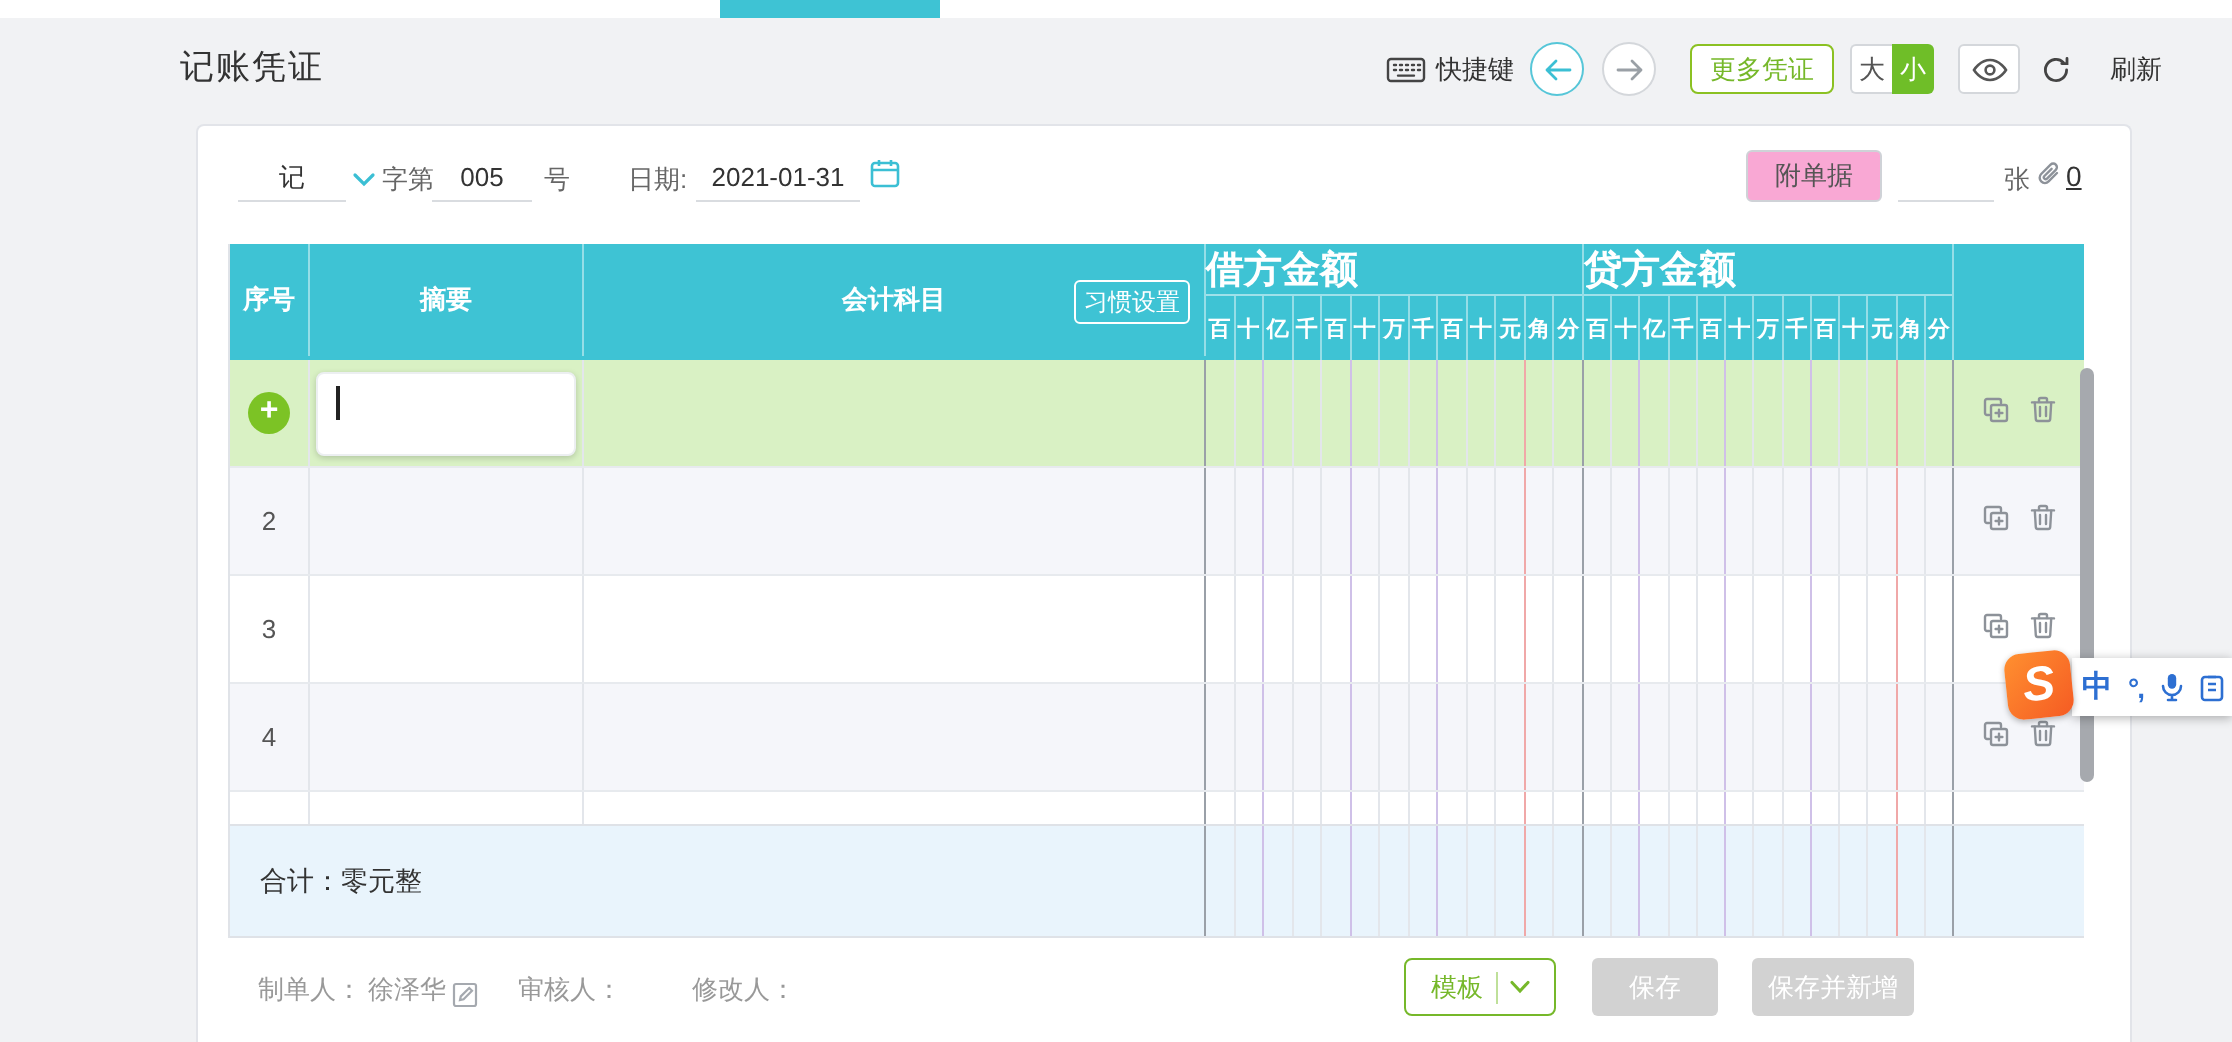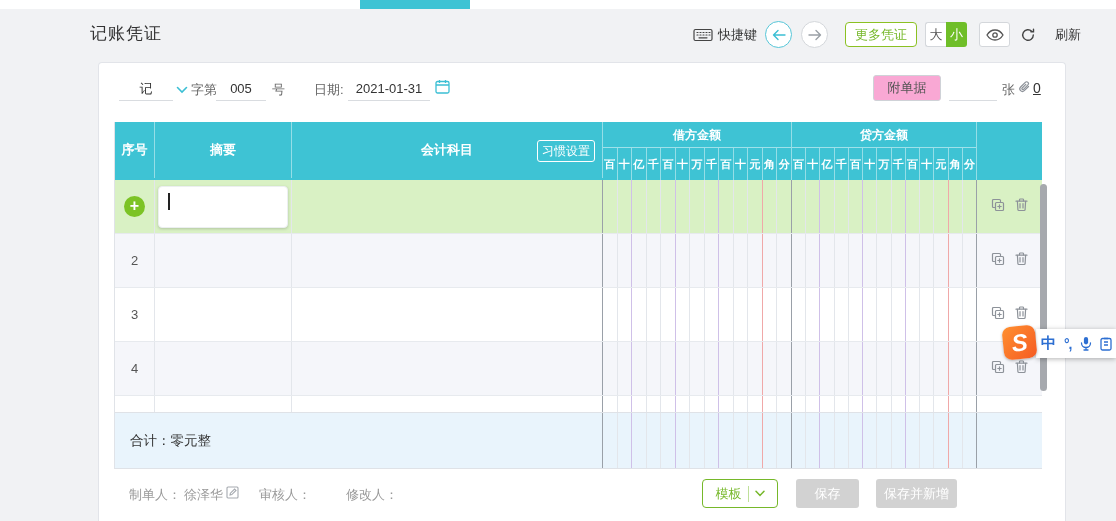--- a/index.html
+++ b/index.html
@@ -45,21 +45,21 @@
   .thead{position:absolute;left:0;top:0;width:927px;height:58px;background:var(--teal);color:#fff;font-weight:bold}
   .th{position:absolute;top:0;height:56px;display:flex;align-items:center;justify-content:center;font-size:13px;border-right:1px solid rgba(255,255,255,.45)}
   .th-seq{left:0;width:40px}
   .th-sum{left:40px;width:137px}
   .th-acc{left:177px;width:311px}
   .th-ops{left:862px;width:65px;border-right:none}
   .habit-btn{position:absolute;right:7px;top:18px;width:58px;height:22px;background:transparent;border:1px solid #fff;border-radius:3px;color:#fff;font-size:12px;cursor:pointer}
   .th-group{position:absolute;top:0;height:58px;border-right:1px solid rgba(255,255,255,.45)}
   .th-deb{left:488px;width:189px}
   .th-cre{left:677px;width:185px}
-  .gl{height:25px;line-height:27px;text-align:center;font-size:12px}
+  .gl{height:25px;line-height:27px;font-size:19px}
   .dgrid{display:flex;height:33px;border-top:1px solid rgba(255,255,255,.5)}
   .dcell{flex:1;display:flex;align-items:center;justify-content:center;font-size:11px;font-weight:bold;border-right:1px solid rgba(255,255,255,.45)}
   .dcell.last{border-right:none}
 
   #tbody{position:absolute;left:0;top:58px;width:927px;height:233px}
   .trow{position:absolute;left:0;width:927px;border-bottom:1px solid #e7eaee}
   .row-active{background:var(--row-green)}
   .row-alt{background:var(--row-alt)}
   .row-plain{background:#fff}
   .row-partial{background:#fff;border-bottom:1px solid #dfe2e7}
@@ -79,21 +79,21 @@
   @keyframes blink{50%{opacity:0}}
   .op-btn{background:none;border:none;cursor:pointer;display:flex;align-items:center;padding:0}
 
   .total-row{position:absolute;left:0;top:291px;width:927px;height:56px;background:var(--total-blue);border-bottom:1px solid #dfe2e7}
   .total-left{position:absolute;left:0;top:0;width:488px;height:100%;line-height:56px;padding-left:15px;font-size:13.5px;color:#333;border-right:1px solid var(--line-dark)}
   .total-ops{background:var(--total-blue)}
 
   .scroll-thumb{position:absolute;left:941px;top:121px;width:7px;height:207px;background:#a6a9ae;border-radius:4px;cursor:grab}
 
   
-  .foot-label{position:absolute;top:423px;font-size:13px;color:#999;display:flex;align-items:flex-start;gap:3px}
+  .foot-label{position:absolute;top:423px;font-size:13px;color:#999;display:flex;align-items:flex-end;gap:3px}
   .tpl-btn{position:absolute;left:603px;top:416px;width:76px;height:29px;background:#fff;border:1px solid var(--green-dark);border-radius:4px;display:flex;align-items:center;justify-content:center;gap:6px;color:var(--green-dark);font-size:13px;cursor:pointer}
   .tpl-div{width:1px;height:16px;background:#bfe09a}
   .gray-btn{position:absolute;top:416px;height:29px;background:var(--btn-gray);border:none;border-radius:3px;color:#fff;font-size:13px;cursor:pointer}
   .btn-save{left:697px;width:63px}
   .btn-save-new{left:777px;width:81px}
   .btn-save-print{left:872px;width:82px}
 
   
   .sogou-logo{position:absolute;left:1003px;top:326px;width:33px;height:33px;border-radius:8px;background:linear-gradient(135deg,#ff9030,#f55b23);transform:rotate(-6deg);display:flex;align-items:center;justify-content:center;color:#fff;font-size:24px;font-weight:bold;font-style:italic;z-index:51;box-shadow:0 1px 3px rgba(0,0,0,.3);cursor:pointer}
   .ime-bar{position:absolute;left:1036px;top:329px;width:80px;height:29px;background:#fff;box-shadow:0 1px 5px rgba(0,0,0,.3);display:flex;align-items:center;padding:0 5px;gap:8px;z-index:50;overflow:hidden}

